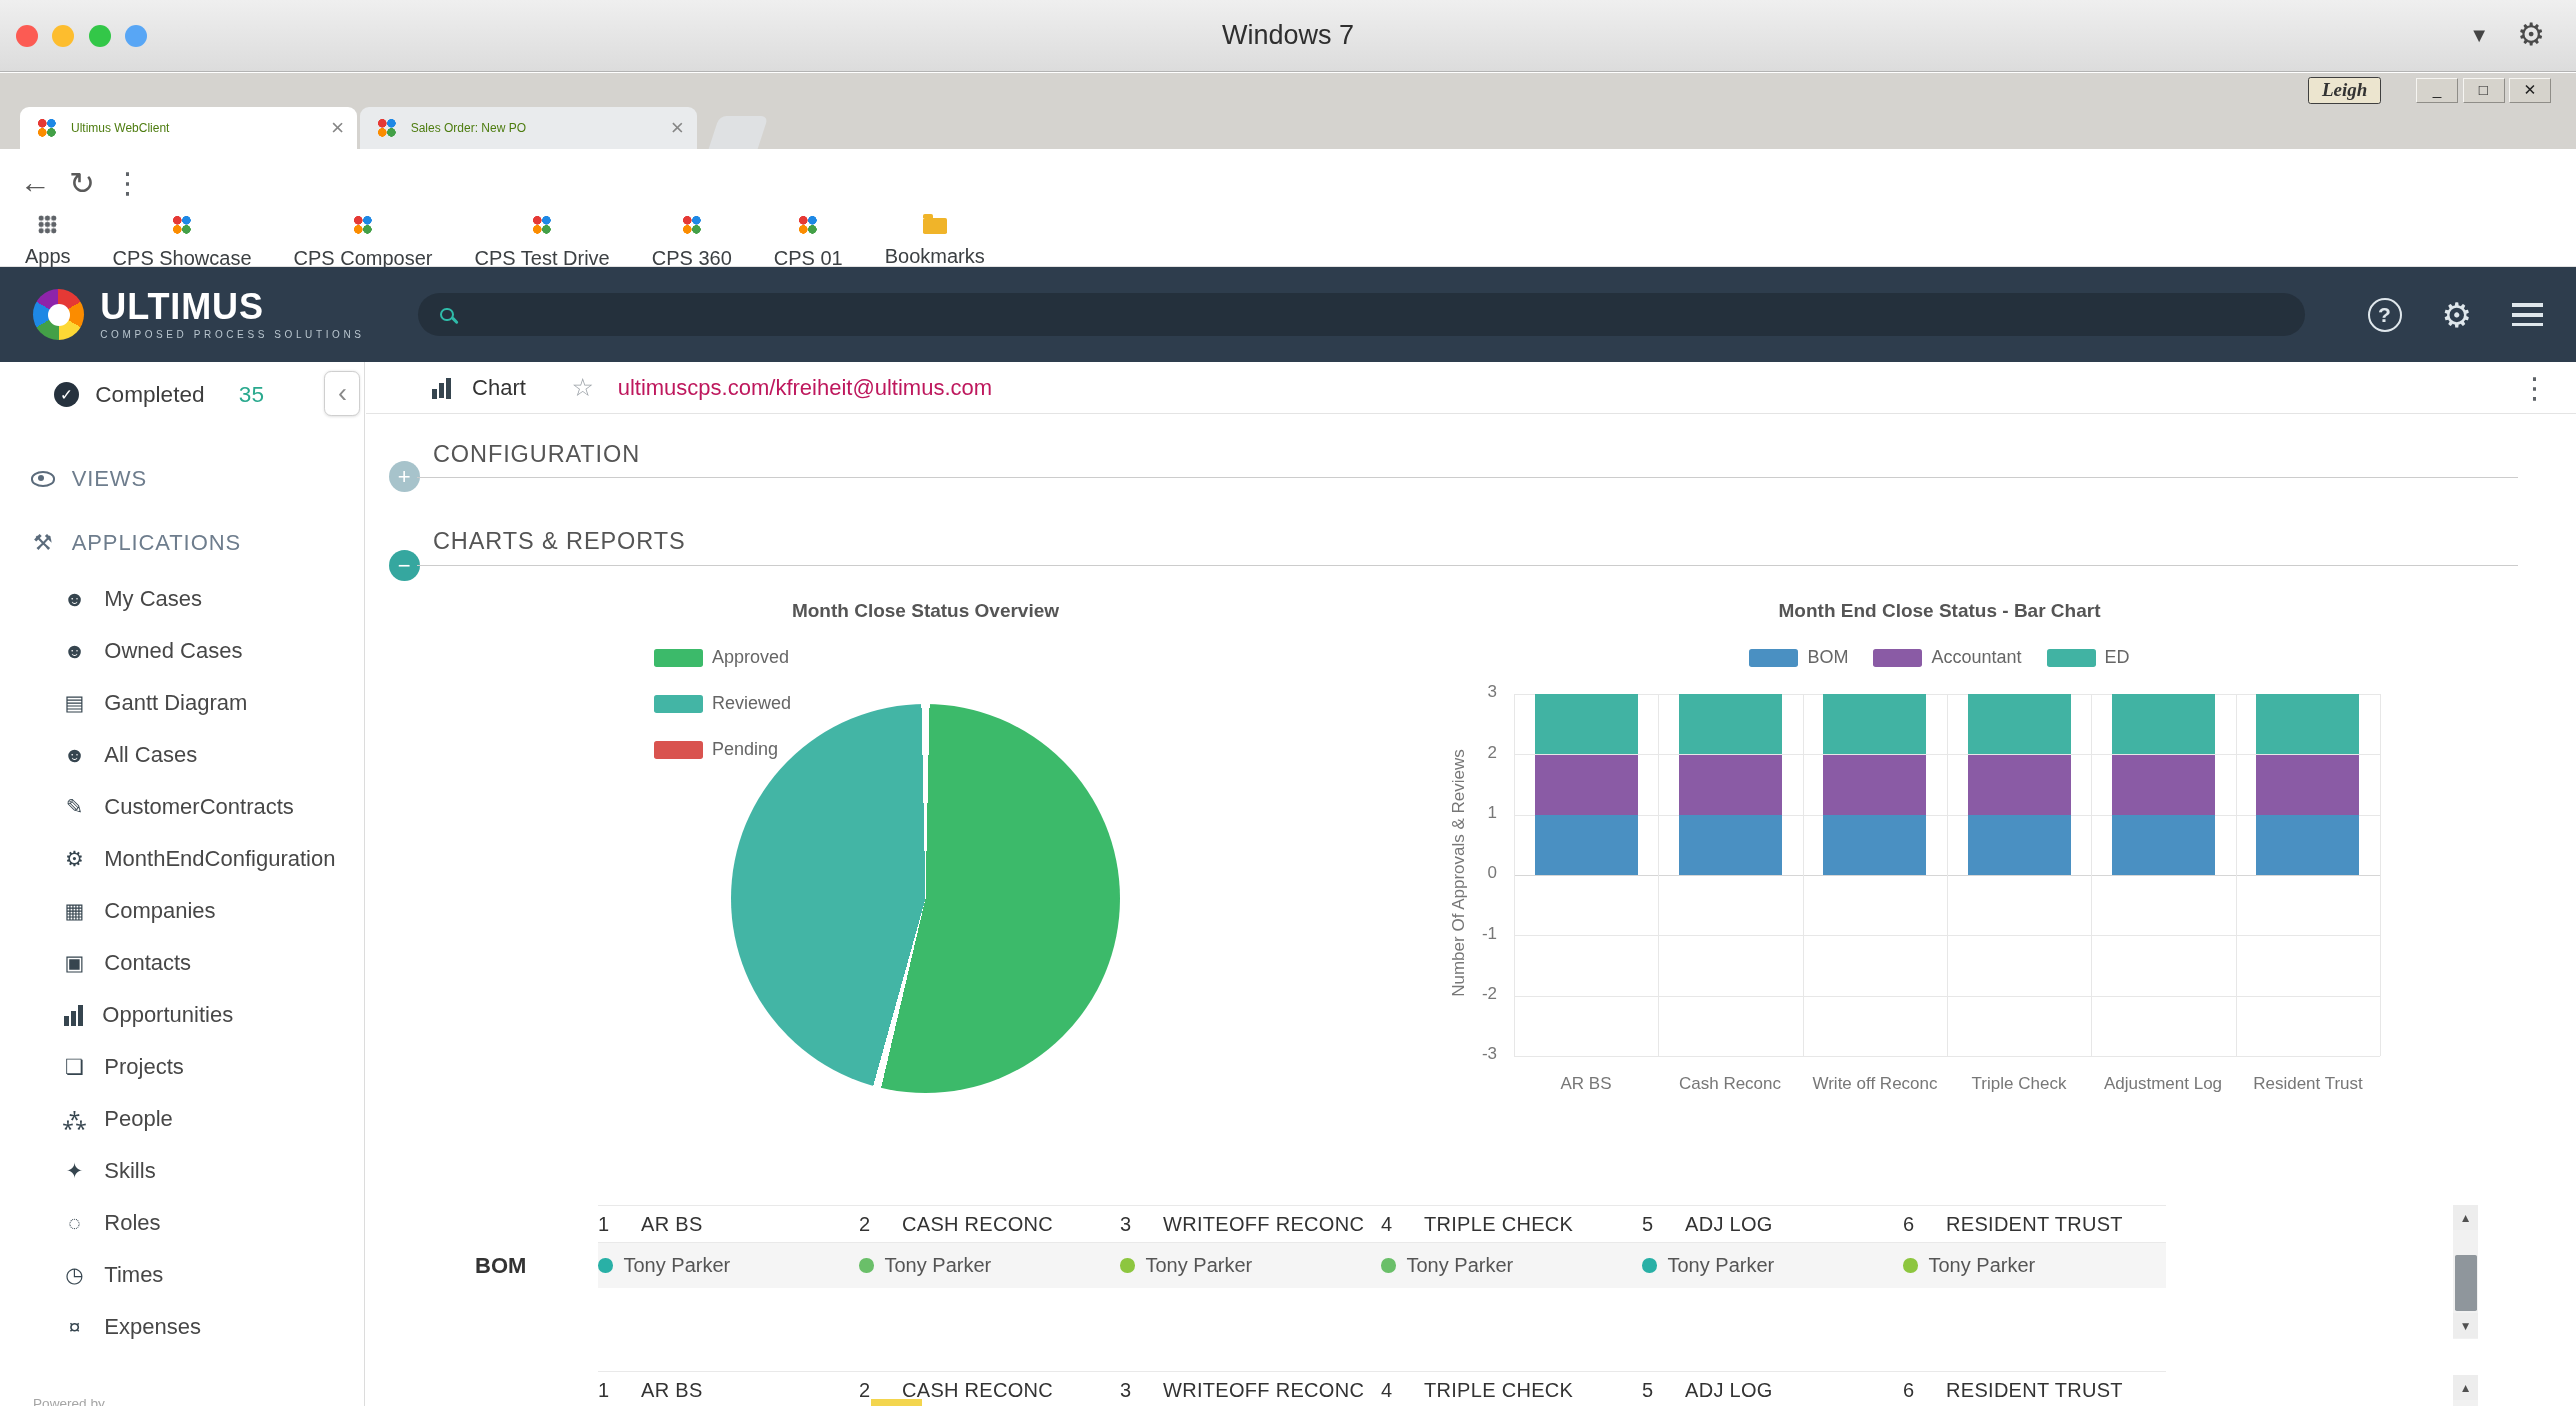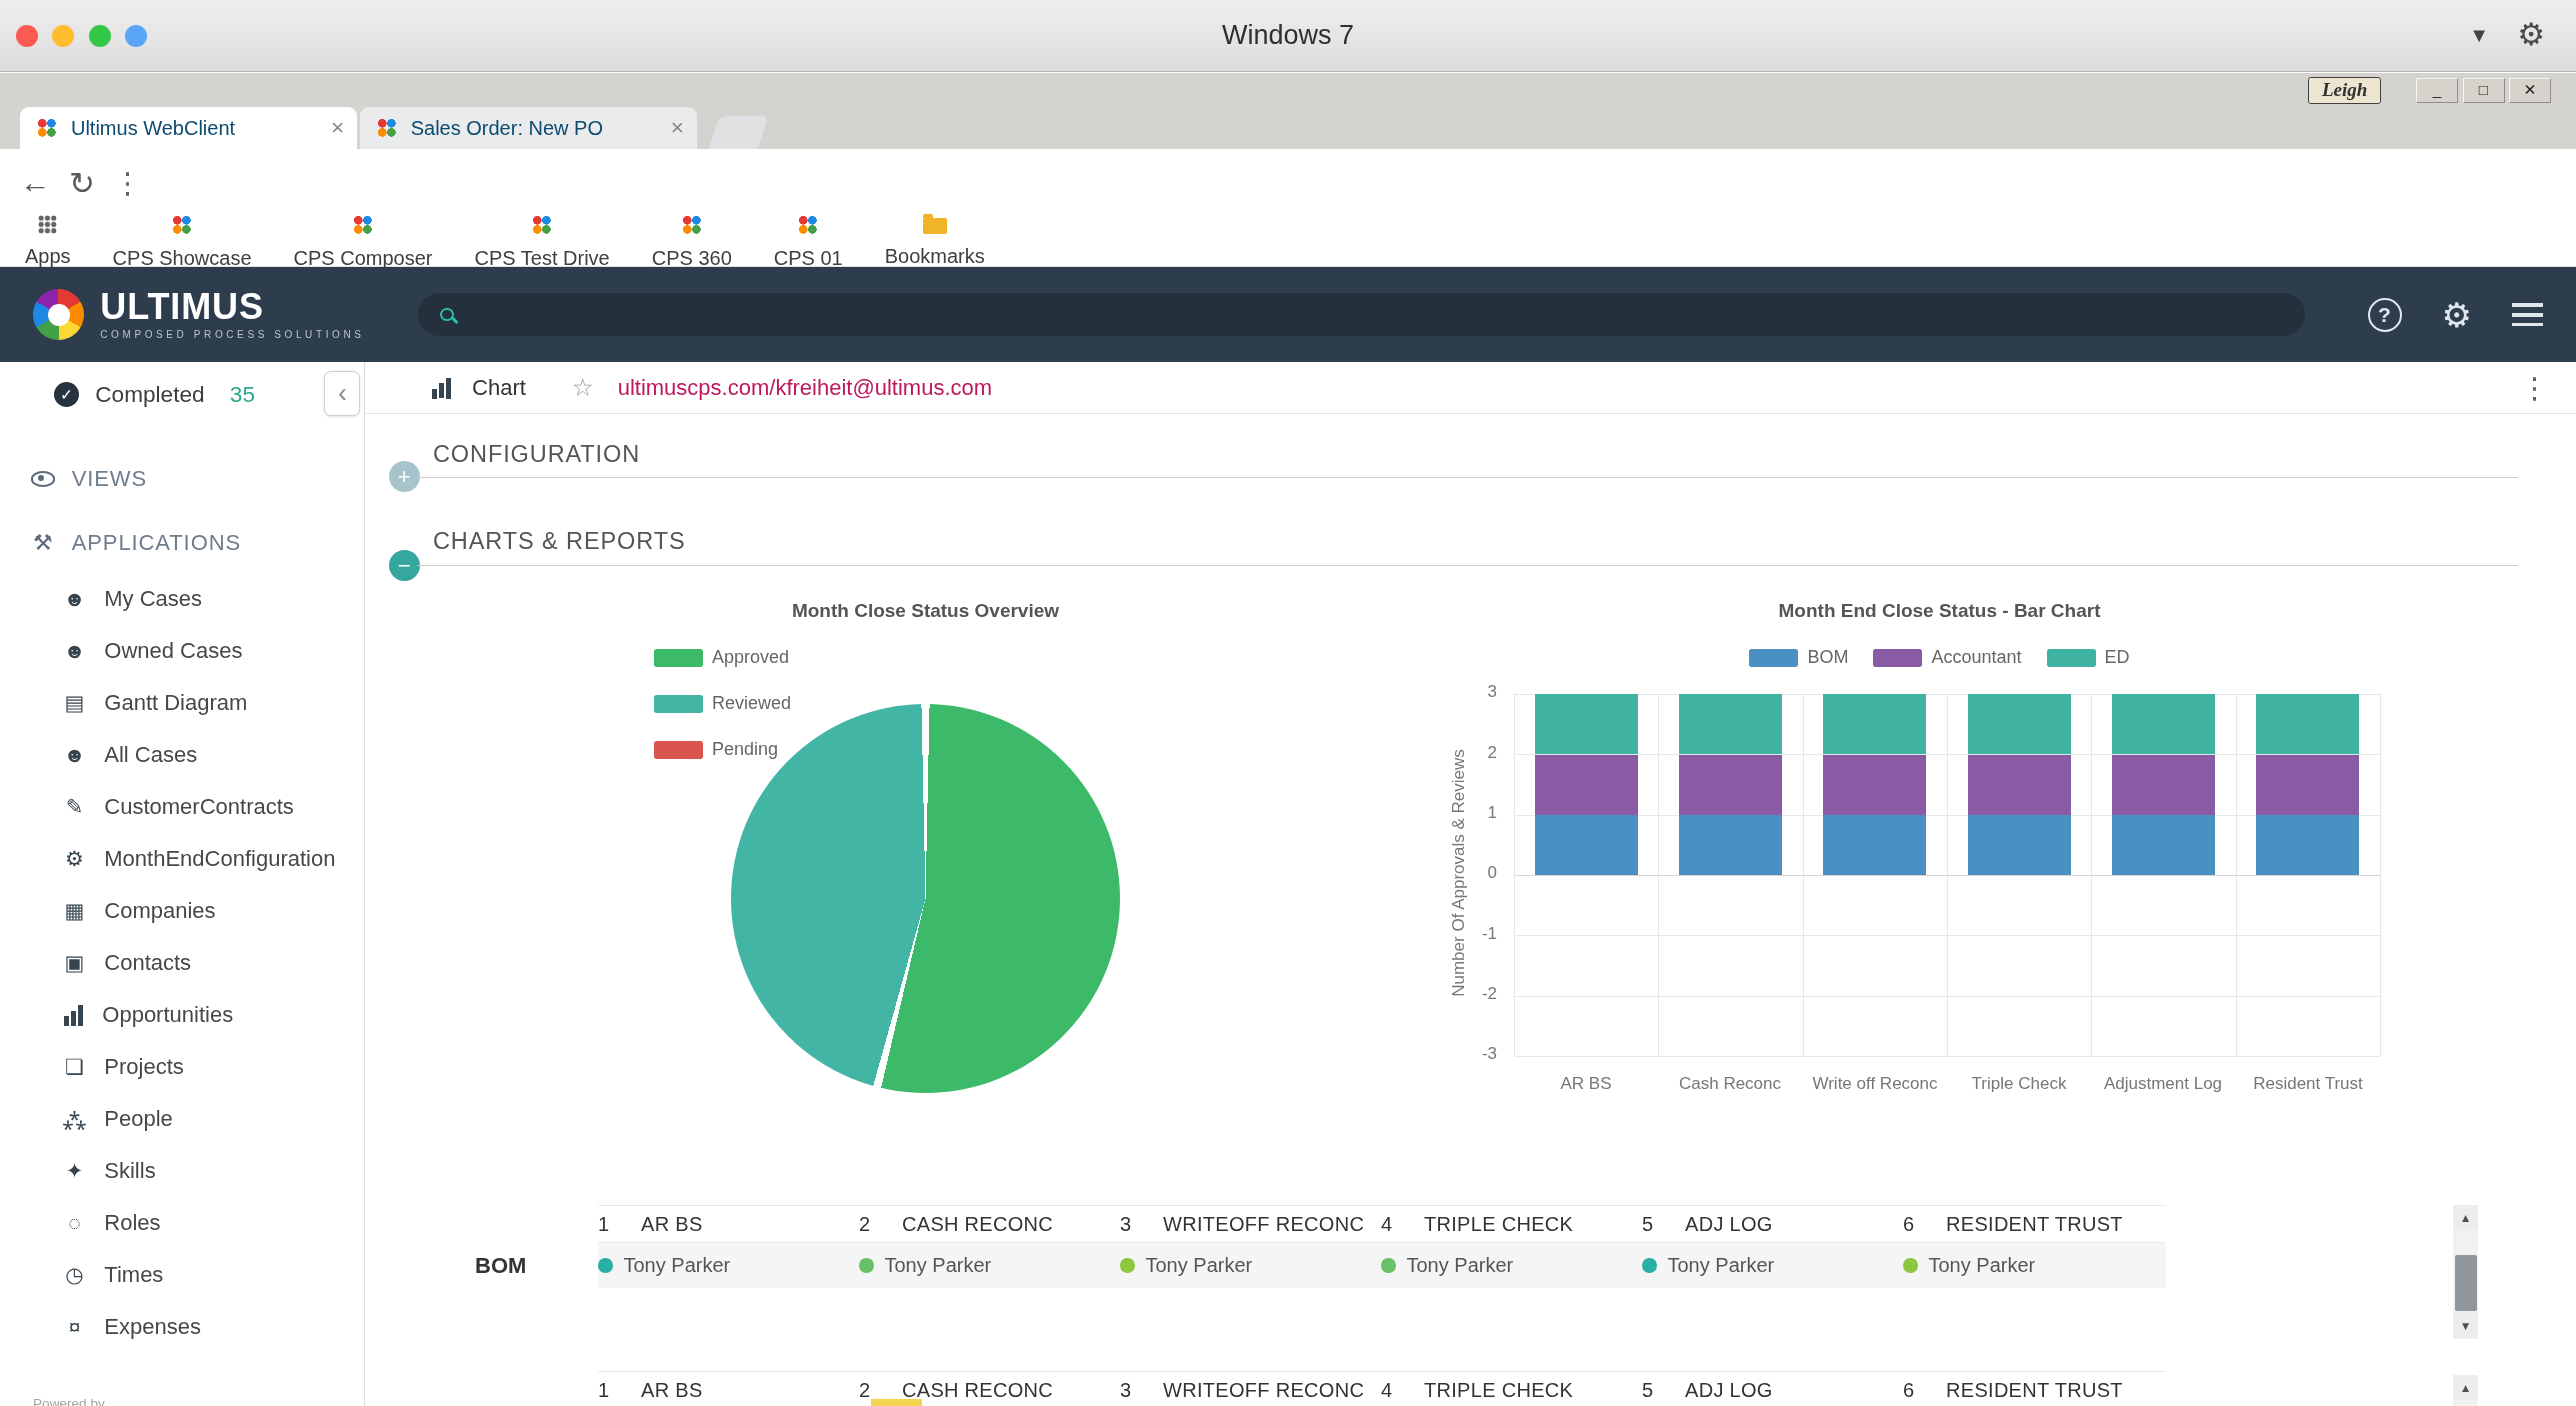--- a/index.html
+++ b/index.html
@@ -27,21 +27,21 @@
     font-family:"Liberation Serif", serif; font-style:italic; font-weight:bold;
     font-size:19px; color:#333; display:flex; align-items:center; }
   .win-buttons { position:absolute; right:25px; top:4.5px; display:flex; gap:4.5px; }
   .wbtn { width:42px; height:25px; background:#d6d3cc; border:1.8px solid;
     border-color:#f6f5f2 #8f8d88 #8f8d88 #f6f5f2; display:flex; align-items:center;
     justify-content:center; font-size:15.4px; color:#222; }
   .tab-strip { position:absolute; left:20px; bottom:0; display:flex; align-items:flex-end; gap:2.7px; }
   .tab { width:337px; height:42px; border-radius:9px 9px 0 0; display:flex;
     align-items:center; gap:12.7px; padding:0 12.7px 0 16.3px; background:#e9ebed; }
   .tab.active { background:#fff; }
-  .tab-label { flex:1; font-size:20px; color:#0c4a6e; white-space:nowrap; overflow:hidden; }
+  .tab-label { flex:1; font-size:12px; color:#4d7c0f; white-space:nowrap; overflow:hidden; }
   .tab-close { font-size:22.6px; color:#868686; }
   .newtab-stub { width:49px; height:33px; background:#dfe1e3; border-radius:7.2px 7.2px 0 0;
     transform:skewX(-18deg); margin-left:14.5px; }
   .cluster { width:22px; height:22px; flex:0 0 auto; background-image:
     radial-gradient(circle at 6.3px 6.3px,  #e53935 4.1px, transparent 4.5px),
     radial-gradient(circle at 15.4px 6.3px, #1e88e5 4.1px, transparent 4.5px),
     radial-gradient(circle at 6.3px 15.4px, #fb8c00 4.1px, transparent 4.5px),
     radial-gradient(circle at 15.4px 15.4px,#43a047 4.1px, transparent 4.5px); }
 
   
@@ -105,21 +105,21 @@
   .menu-list { width:31px; height:23.5px;
     background:repeating-linear-gradient(to bottom,#dfe7ec 0 3.6px,transparent 3.6px 10px); }
 
   
   .sidebar { position:absolute; left:0; top:362px; width:365px; bottom:0; background:#fff;
     border-right:0.9px solid #dcdcdc; overflow:hidden; }
   .completed-row { position:relative; display:flex; align-items:center; gap:16.3px; height:65px; padding-left:54px; }
   .check-icon { width:25px; height:25px; border-radius:50%; background:#26323e; color:#fff;
     display:flex; align-items:center; justify-content:center; font-size:15.4px; flex:0 0 auto; }
   .completed-label { font-size:22.6px; color:#3d3d3d; }
-  .completed-count { font-size:22.6px; color:#2aa98e; margin-left:9px; }
+  .completed-count { font-size:22.6px; color:#2aa98e; margin-left:18px; }
   .collapse-btn { position:absolute; right:3.6px; top:9px; width:36px; height:45px; background:#fff;
     border:0.9px solid #cfcfcf; border-radius:7.2px; display:flex; align-items:center; justify-content:center;
     font-size:27px; color:#8a8a8a; box-shadow:0 0.9px 2.7px rgba(0,0,0,.12); }
   .section-head { display:flex; align-items:center; gap:16.3px; padding-left:31px; height:42px;
     color:#6e7d8d; font-size:22px; letter-spacing:0.9px; }
   .sh-views { margin-top:31px; } .sh-apps { margin-top:22px; }
   .eye { width:24.4px; height:15.4px; border:2.7px solid #5b6b7b; border-radius:50%; position:relative; flex:0 0 auto; }
   .eye::after { content:""; position:absolute; width:6.3px; height:6.3px; background:#5b6b7b;
     border-radius:50%; left:4.5px; top:1.8px; }
   .apps-glyph { font-size:22px; color:#5b6b7b; width:24.4px; text-align:center; }

